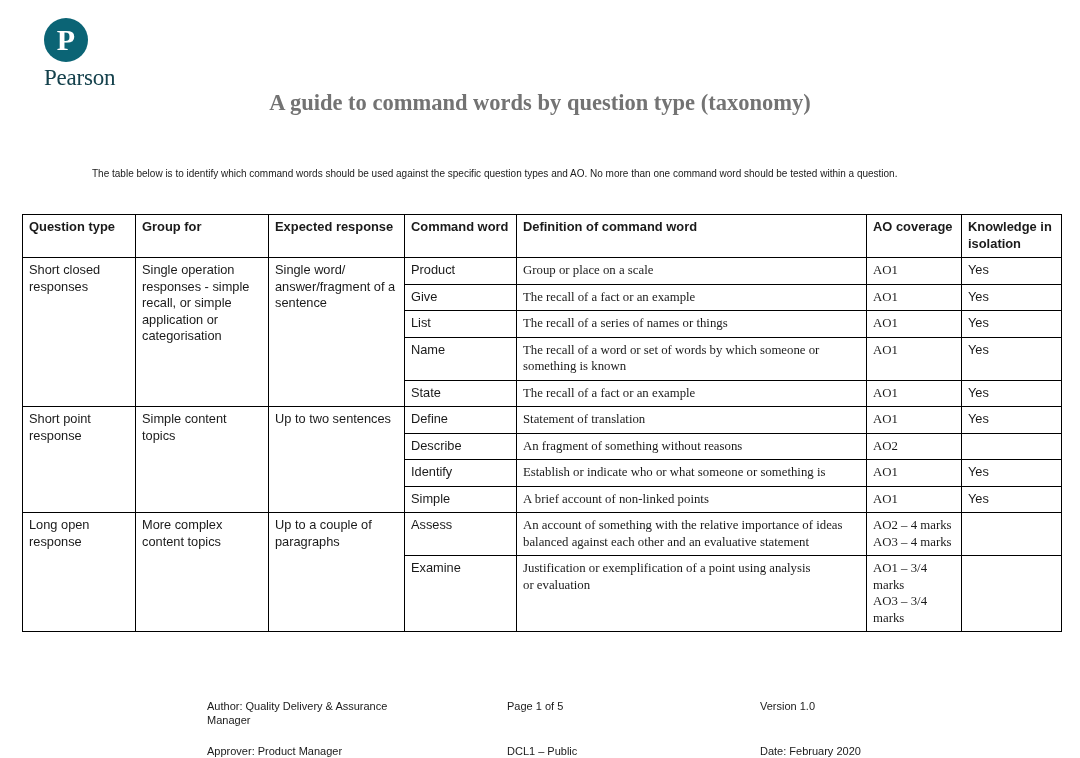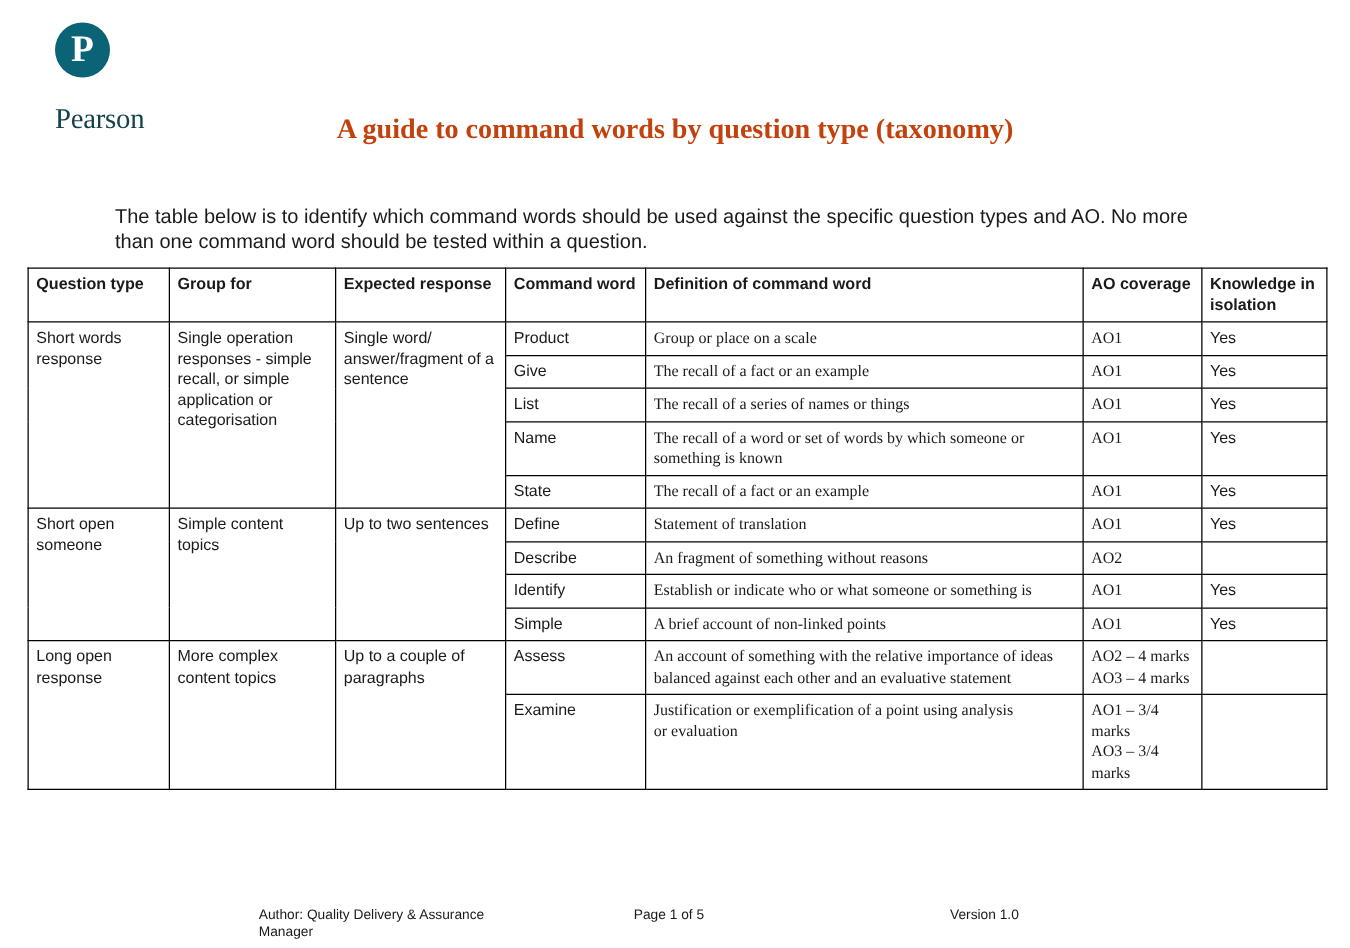--- a/index.html
+++ b/index.html
@@ -36,47 +36,47 @@
     background: #0b6475;
     color: #ffffff;
     font-family: "Liberation Serif", serif;
     font-size: 30px;
     font-weight: bold;
     line-height: 44px;
     text-align: center;
     letter-spacing: 0;
   }
   .logo-word {
-    margin-top: 20px;
+    margin-top: 3px;
     font-family: "Liberation Serif", serif;
     font-size: 23px;
     color: #14414c;
     letter-spacing: -0.2px;
   }
 
   
   .doc-title {
     position: absolute;
     left: 0;
     top: 90px;
     width: 1080px;
     text-align: center;
     font-family: "Liberation Serif", serif;
     font-weight: bold;
     font-size: 22.5px;
-    color: #c2410c;
+    color: #737373;
   }
 
   
   .intro {
     position: absolute;
     left: 92px;
     top: 164px;
     width: 880px;
-    font-size: 16px;
+    font-size: 10px;
     line-height: 20px;
     color: #1a1a1a;
   }
 
   
   table.maintable {
     position: absolute;
     left: 22px;
     top: 214px;
     width: 1039px;
@@ -107,21 +107,20 @@
   .nowrapcell { white-space: pre-line; font-family: Liberation Serif, serif; }
 
   
   .footer {
     position: absolute;
     left: 0;
     top: 700px;
     width: 965px;
     font-size: 11px;
     color: #1a1a1a;
-    margin-top: 26px;
   }
   .footer-row {
     position: relative;
     height: 16px;
   }
   .f-left   { position: absolute; left: 207px; width: 290px; }
   .f-mid    { position: absolute; left: 507px; width: 200px; }
   .f-right  { position: absolute; left: 760px; width: 220px; }
   .f-left2  { position: absolute; left: 207px; width: 290px; top: 29px; }
   .f-mid2   { position: absolute; left: 507px; width: 200px; top: 29px; }
@@ -159,21 +158,21 @@
         <th>Expected response</th>
         <th>Command word</th>
         <th>Definition of command word</th>
         <th>AO coverage</th>
         <th>Knowledge in isolation</th>
       </tr>
     </thead>
     <tbody>
 
       <tr>
-        <td rowspan="5">Short words response</td>
+        <td rowspan="5">Short closed responses</td>
         <td rowspan="5">Single operation responses - simple recall, or simple application or categorisation</td>
         <td rowspan="5">Single word/ answer/fragment of a sentence</td>
         <td>Product</td>
         <td class="nowrapcell">Group or place on a scale</td>
         <td class="nowrapcell">AO1</td>
         <td>Yes</td>
       </tr>
       <tr>
         <td>Give</td>
         <td class="nowrapcell">The recall of a fact or an example</td>
@@ -194,21 +193,21 @@
         <td>Yes</td>
       </tr>
       <tr>
         <td>State</td>
         <td class="nowrapcell">The recall of a fact or an example</td>
         <td class="nowrapcell">AO1</td>
         <td>Yes</td>
       </tr>
 
       <tr>
-        <td rowspan="4">Short open someone</td>
+        <td rowspan="4">Short point response</td>
         <td rowspan="4">Simple content topics</td>
         <td rowspan="4">Up to two sentences</td>
         <td>Define</td>
         <td class="nowrapcell">Statement of translation</td>
         <td class="nowrapcell">AO1</td>
         <td>Yes</td>
       </tr>
       <tr>
         <td>Describe</td>
         <td class="nowrapcell">An fragment of something without reasons</td>
@@ -249,15 +248,20 @@
     </tbody>
   </table>
 
   <div class="footer">
     <div class="footer-row">
       <span class="f-left">Author: Quality Delivery &amp; Assurance</span>
       <span class="f-mid">Page 1 of 5</span>
       <span class="f-right">Version 1.0</span>
       <span class="f-sub">Manager</span>
     </div>
+    <div class="footer-row">
+      <span class="f-left2">Approver: Product Manager</span>
+      <span class="f-mid2">DCL1 – Public</span>
+      <span class="f-right2">Date: February 2020</span>
+    </div>
   </div>
 
 </div>
 
 </body></html>

